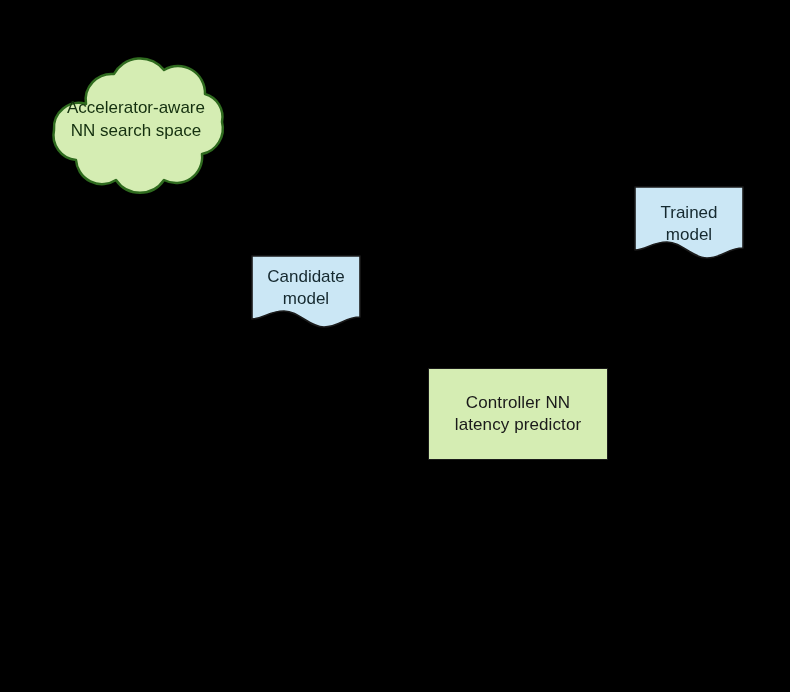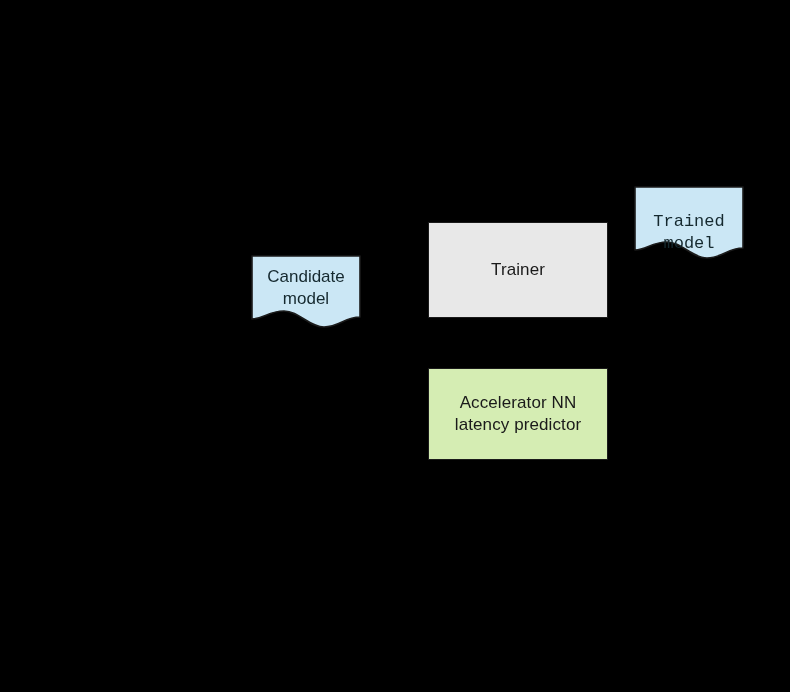--- a/index.html
+++ b/index.html
@@ -81,47 +81,61 @@
     font-size: 17px;
     line-height: 1.38;
     pointer-events: none;
   }
 </style>
 </head>
 <body>
 
 <div id="canvas">
 
+  <div class="node cloud" style="left:42px; top:56px; width:188px; height:138px;">
+    <svg viewBox="0 0 188 138" preserveAspectRatio="none">
+      <path d="M 44 48
+               A 26 26 0 0 1 72 18
+               A 30 30 0 0 1 122 14
+               A 27 27 0 0 1 163 38
+               A 24 24 0 0 1 180 66
+               A 26 26 0 0 1 160 98
+               A 26 26 0 0 1 122 124
+               A 29 29 0 0 1 74 124
+               A 26 26 0 0 1 34 104
+               A 25 25 0 0 1 12 74
+               A 25 25 0 0 1 44 48 Z" fill="#d5edb3" stroke="#2f6b1f" stroke-width="2.5" stroke-linejoin="round"></path>
+    </svg>
+    <span class="cloud-label" style="top:40px;">Accelerator-aware
+NN search space</span>
+  </div>
 
 
   <div class="node doc" style="left:251px; top:255px; width:110px; height:72px;">
     <svg viewBox="0 0 110 72" preserveAspectRatio="none">
       <path d="M 1 1 L 109 1 L 109 62
                C 94 62 88 72 73 72
                C 58 72 48 56 33 56
                C 18 56 12 64 1 64 Z" fill="#cbe7f5" stroke="#1b1b1b" stroke-width="1.6" stroke-linejoin="round"></path>
     </svg>
     <span class="doc-label" style="top:11px;text-align:center;">Candidate
 model</span>
   </div>
 
-  <div class="node box box-grey" style="left:428px; top:222px; width:180px; height:96px;">
-    <span class="box-label">Trainer</span>
-  </div>
 
   <div class="node doc" style="left:634px; top:186px; width:110px; height:72px;">
     <svg viewBox="0 0 110 72" preserveAspectRatio="none">
       <path d="M 1 1 L 109 1 L 109 62
                C 94 62 88 72 73 72
                C 58 72 48 56 33 56
                C 18 56 12 64 1 64 Z" fill="#cbe7f5" stroke="#1b1b1b" stroke-width="1.6" stroke-linejoin="round"></path>
     </svg>
-    <span class="doc-label" style="top:25px;font-family:Liberation Mono, monospace;">Trained
+    <span class="doc-label" style="top:16px;">Trained
 model</span>
   </div>
 
   <div class="node box box-green" style="left:428px; top:368px; width:180px; height:92px;">
-    <span class="box-label">Accelerator NN
+    <span class="box-label">Controller NN
 latency predictor</span>
   </div>
 
 
 </div>
 
 </body></html>

